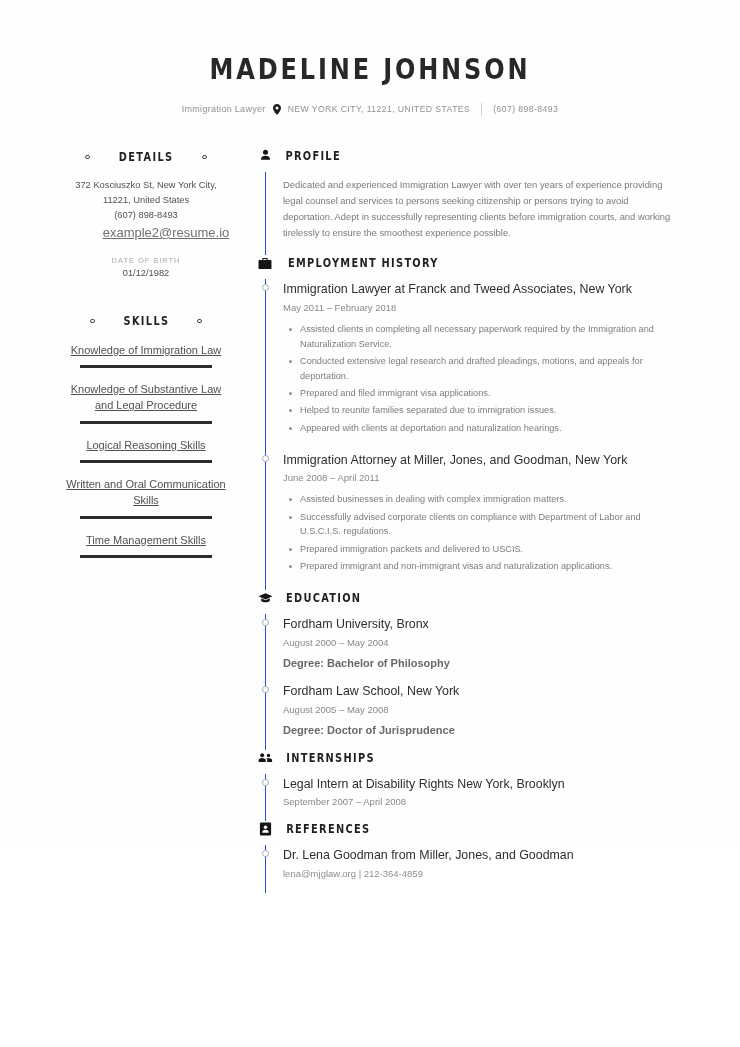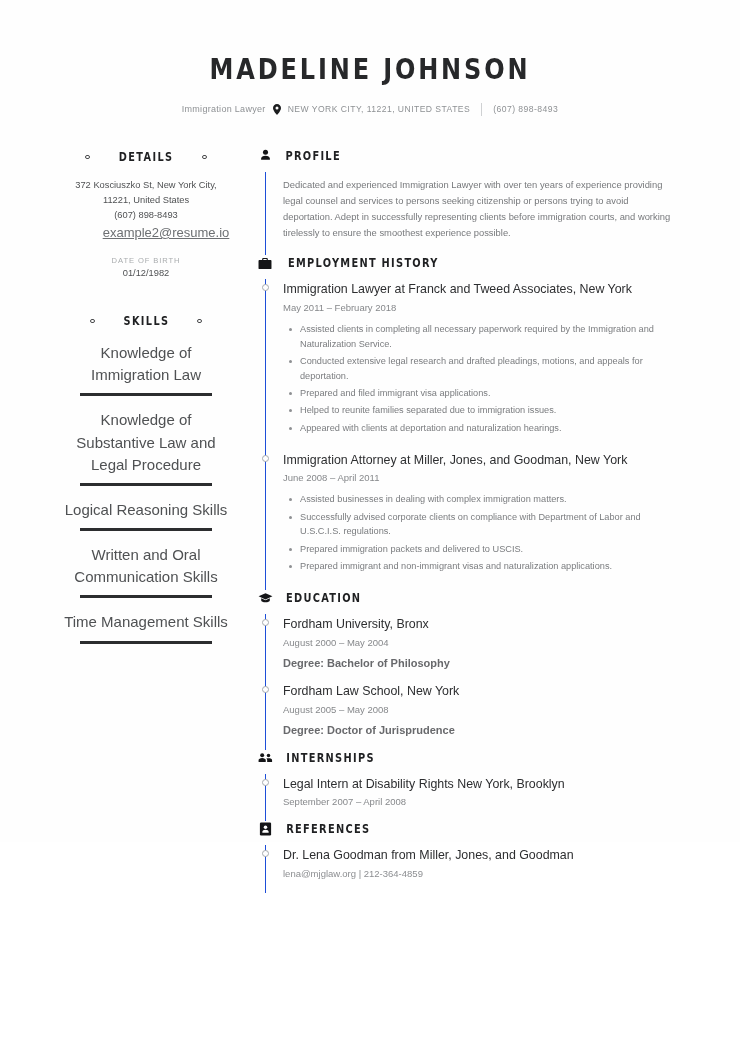--- a/index.html
+++ b/index.html
@@ -107,25 +107,26 @@
   }
   .dob-value {
     font-size: 9.3px;
     color: #4f5153;
     margin-top: 3px;
   }
 
   .skills-wrap { margin-top: 36px; }
   .skill-item { margin-bottom: 13px; }
   .skill-name {
-    font-size: 15px;
+    font-size: 11px;
     color: #4f5153;
     line-height: 1.48;
     text-align: center;
     padding: 0 4px;
+    text-decoration: underline;
   }
   .skill-bar {
     width: 132px;
     height: 3px;
     background: #2c2d2f;
     margin: 7px auto 0 auto;
   }
 
   
   .section { position: relative; }

